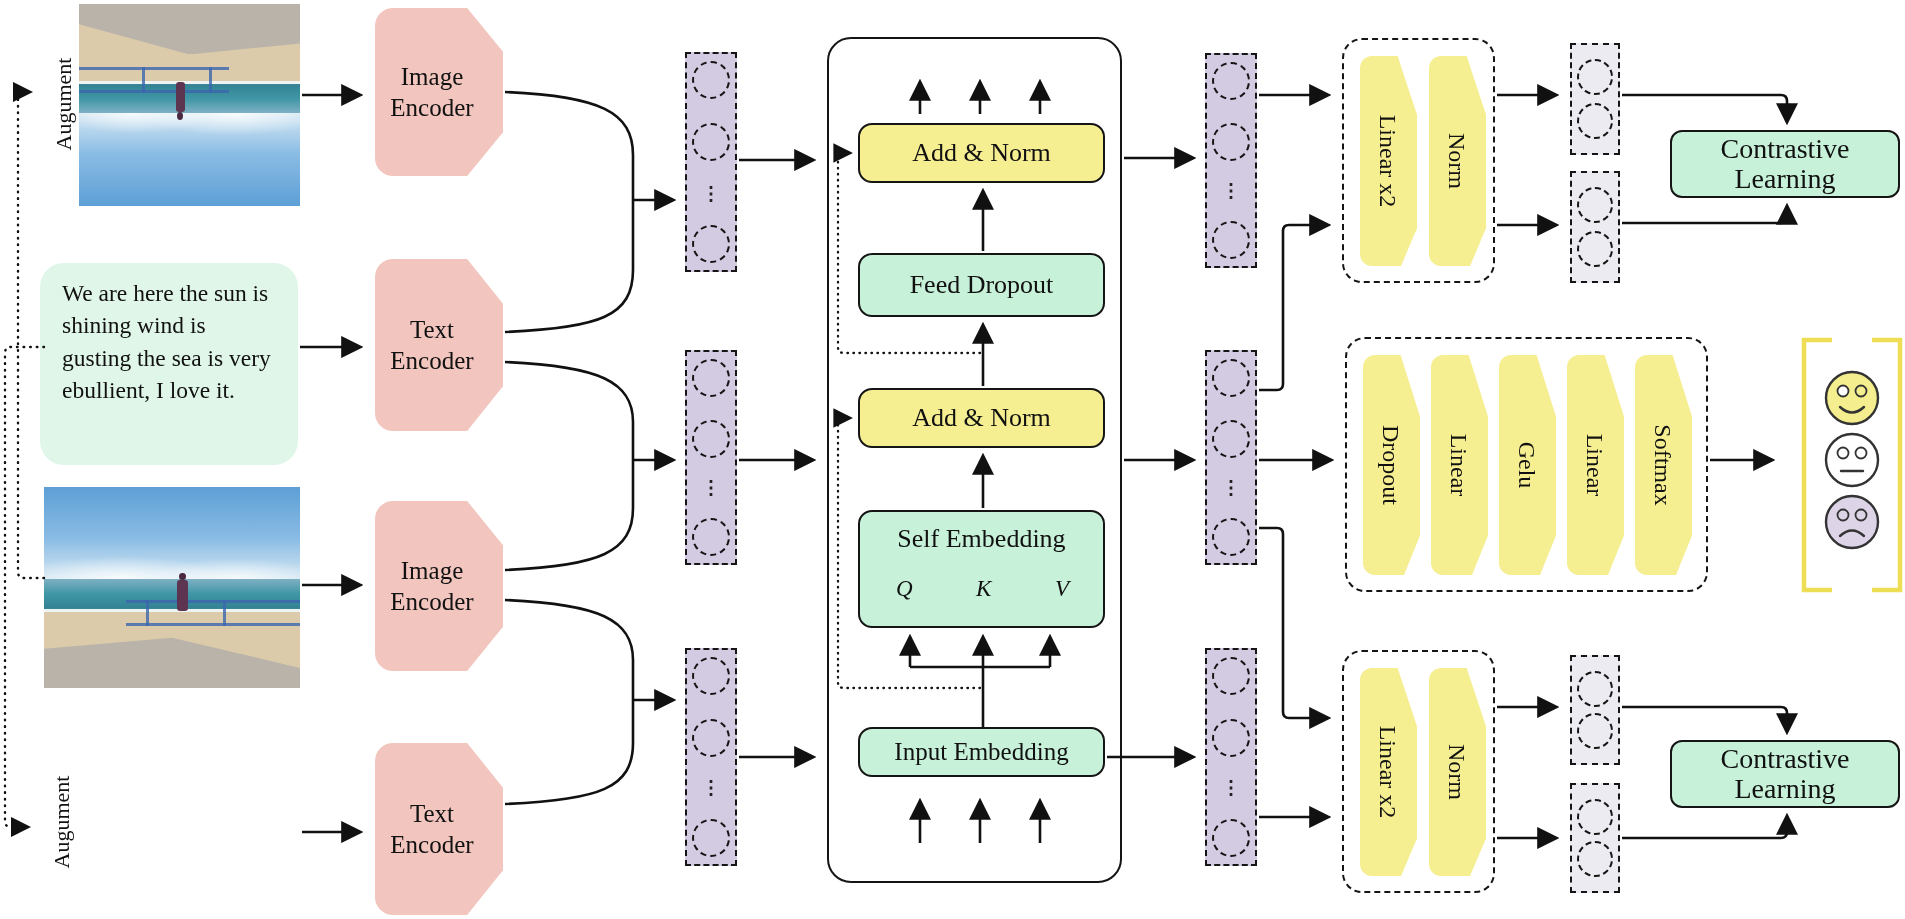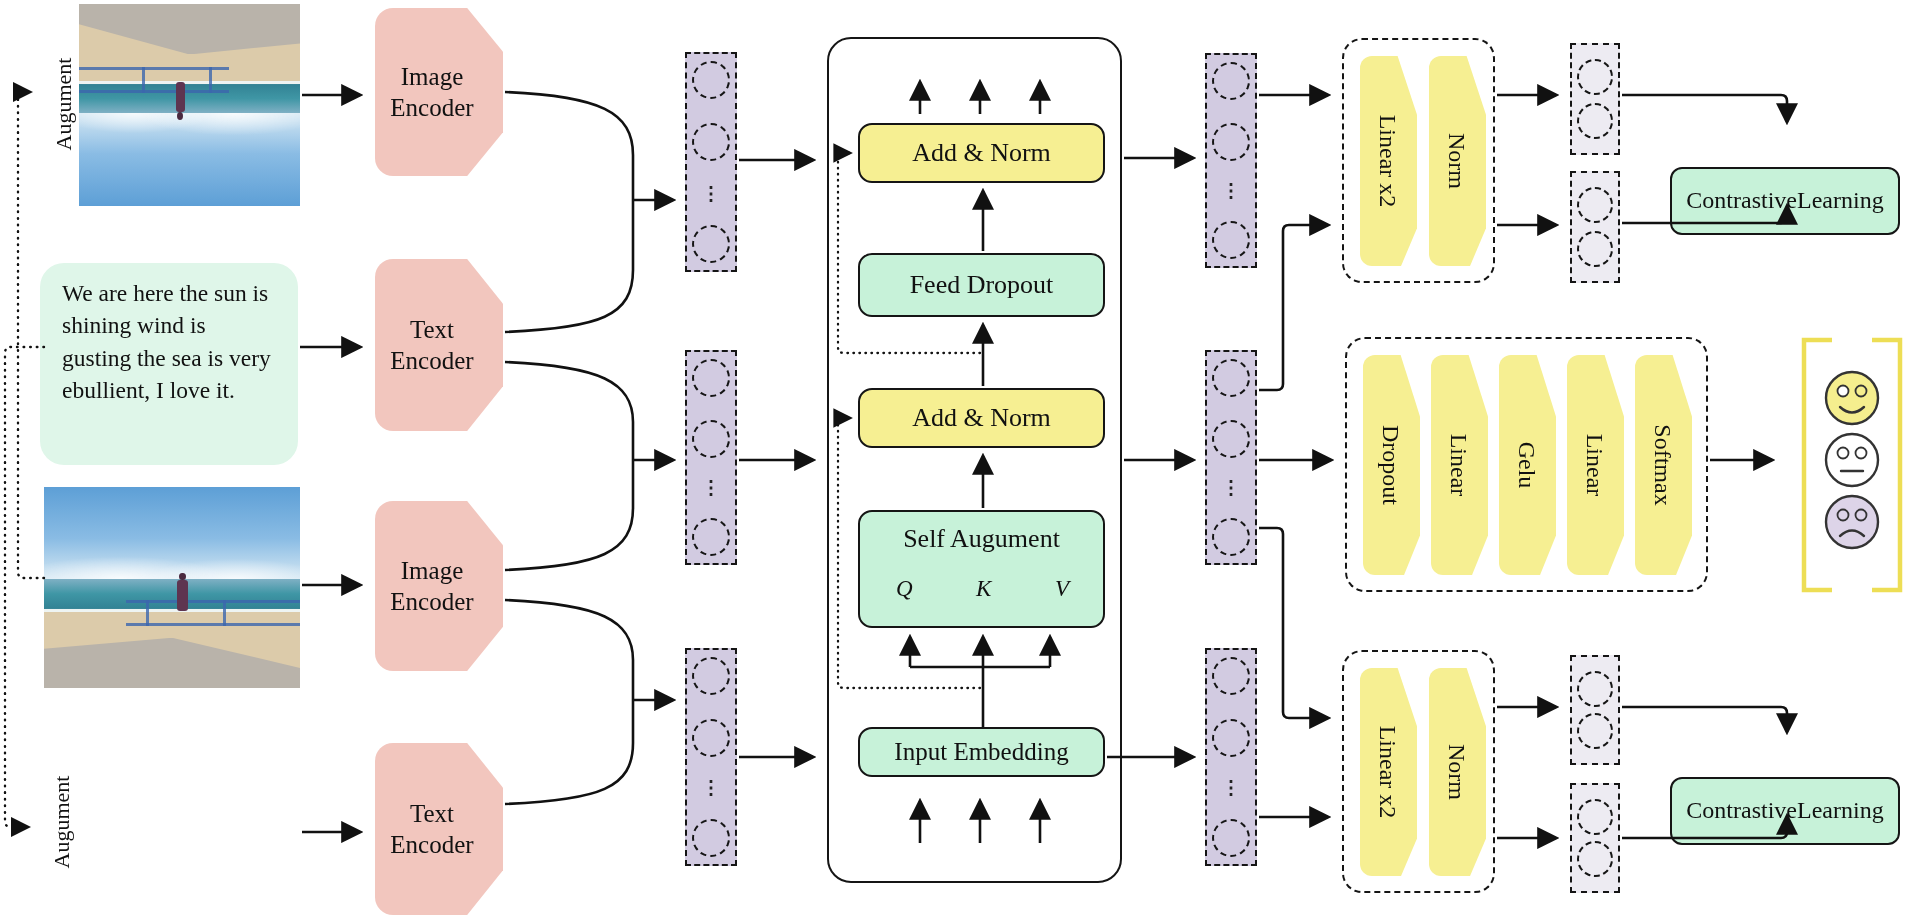--- a/index.html
+++ b/index.html
@@ -70,22 +70,22 @@
     font-style:italic; font-size:23px; margin-top:22px;}
 
   
   .dblock{position:absolute; border:2.6px dashed var(--ink); border-radius:20px; background:#fff;}
   .trap{position:absolute; background:var(--yellow); border-radius:12px;
     clip-path:polygon(0 0, 66% 0, 100% 28%, 100% 82%, 72% 100%, 0 100%);}
   .vtext{position:absolute; white-space:nowrap; font-size:24px; color:#111;
     transform:translate(-50%,-50%) rotate(90deg);}
 
   .clbox{position:absolute; background:var(--green); border:2.6px solid var(--ink); border-radius:12px;
-    display:flex; flex-direction:row; align-items:center; justify-content:center;
-    font-size:24px; line-height:1.08;margin-top:37px;}
+    display:flex; flex-direction:column; align-items:center; justify-content:center;
+    font-size:28px; line-height:1.08;}
 
   svg.overlay{position:absolute; left:0; top:0; pointer-events:none;}
 </style>
 </head>
 <body>
 
 <div id="canvas">
 
   <div class="photo flip180" style="left:79px; top:4px; width:221px; height:202px;">
     <div class="sky"></div>
@@ -144,21 +144,21 @@
     <div class="circ"></div>
   </div>
 
   <div class="transformer" style="left:827px; top:37px; width:295px; height:846px;"></div>
 
   <div class="tbox yellow" style="left:858px; top:123px; width:247px; height:60px;">Add &amp; Norm</div>
   <div class="tbox green" style="left:858px; top:253px; width:247px; height:64px;">Feed Dropout</div>
   <div class="tbox yellow" style="left:858px; top:388px; width:247px; height:60px;">Add &amp; Norm</div>
 
   <div class="tbox green sa" style="left:858px; top:510px; width:247px; height:118px;">
-    <span>Self Augument</span>
+    <span>Self Embedding</span>
     <div class="qkv">
       <span>Q</span>
       <span>K</span>
       <span>V</span>
     </div>
   </div>
 
   <div class="tbox green" style="left:858px; top:727px; width:247px; height:50px; font-size:25px;font-family:Liberation Serif, serif;">Input Embedding</div>
 
   <div class="col" style="left:1205px; top:53px; width:52px; height:215px;">

